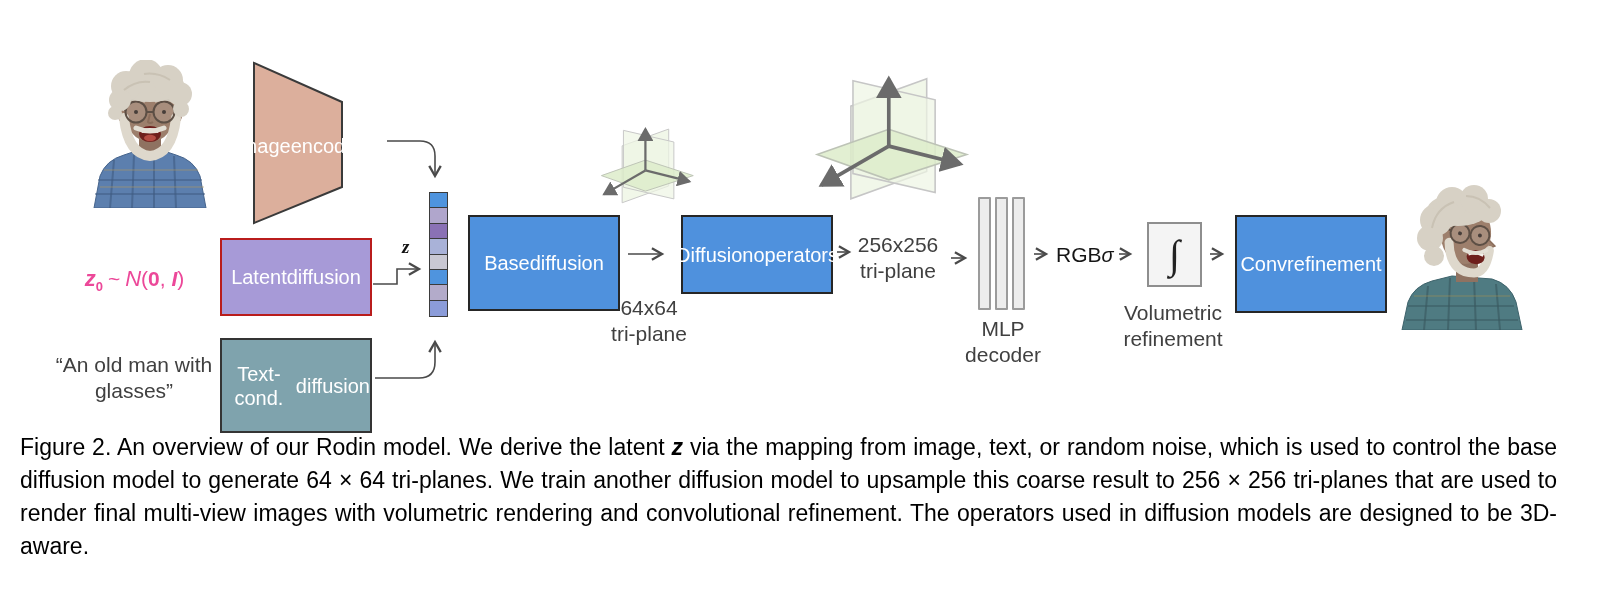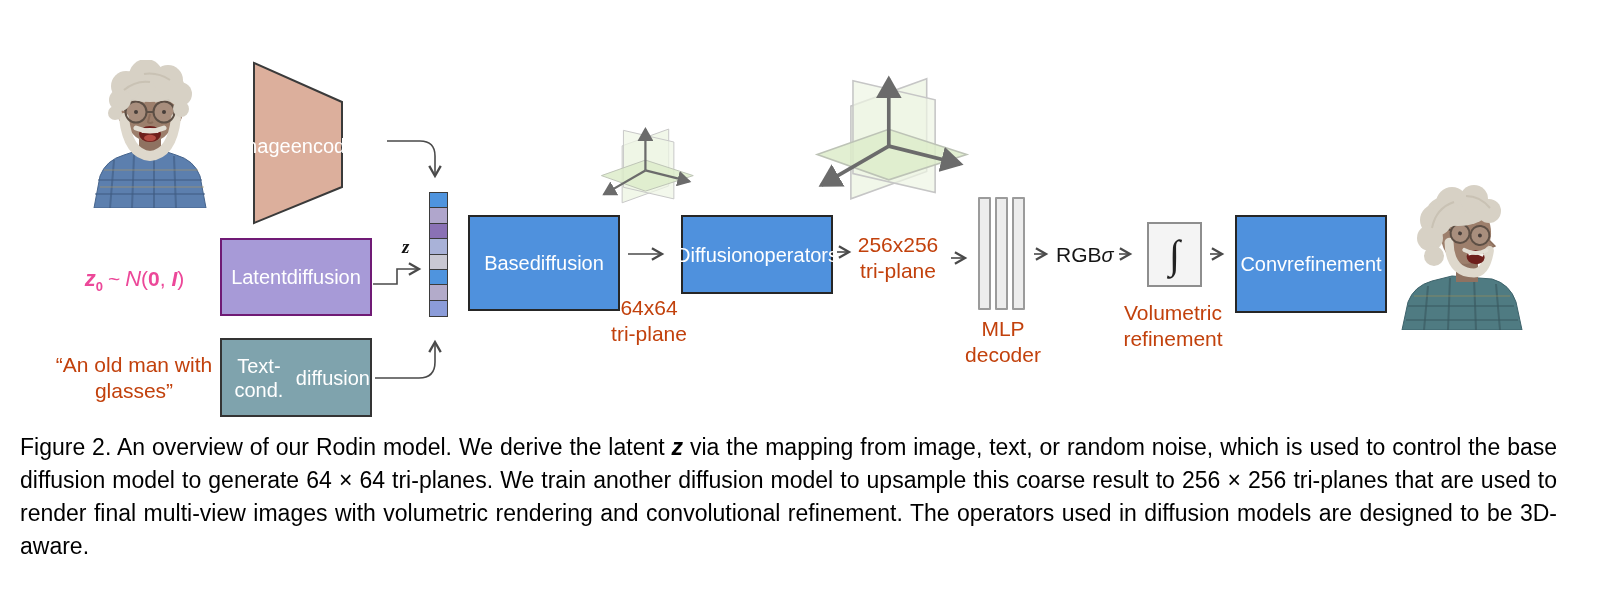--- a/index.html
+++ b/index.html
@@ -5,25 +5,25 @@
   html,body{margin:0;padding:0;background:#ffffff;}
   .stage{position:relative;width:1600px;height:592px;background:#fff;overflow:hidden;
          font-family:"Liberation Sans",sans-serif;}
   svg.connectors{position:absolute;left:0;top:0;width:1600px;height:592px;pointer-events:none;z-index:4;}
   .abs{position:absolute;box-sizing:border-box;}
 
   
   .pbox{display:flex;align-items:center;justify-content:center;
         color:#fff;font-size:20px;line-height:24px;font-weight:500;text-align:center;z-index:2;}
   .box-blue{background:var(--box-blue);border:2px solid #262626;}
-  .box-purple{background:var(--box-purple);border:2px solid #701a75;}
+  .box-purple{background:var(--box-purple);border:2px solid #b91c1c;}
   .box-teal{background:var(--box-teal);border:2px solid #343434;}
 
   
-  .dlabel{color:#c2410c;font-size:21px;line-height:26px;text-align:center;z-index:2;}
+  .dlabel{color:#404040;font-size:21px;line-height:26px;text-align:center;z-index:2;}
 
   
   .lvec{display:flex;flex-direction:column;z-index:2;}
   .vcell{width:19px;height:17px;border:1.6px solid #3b3b3b;margin-top:-1.6px;box-sizing:border-box;}
   .vcell:first-child{margin-top:0;}
 
   
   .mlpbars{display:flex;gap:4px;z-index:2;}
   .mlpbars span{display:block;width:13px;height:113px;background:#ededed;border:2px solid #9b9b9b;
                 border-radius:1px;box-sizing:border-box;}
@@ -134,21 +134,21 @@
   <div class="abs pbox box-purple" style="left:220px;top:238px;width:152px;height:78px;">
     <span>Latent</span>
     <span>diffusion</span>
   </div>
 
   <div class="abs dlabel" style="left:44px;top:352px;width:180px;">
     <span>“An old man with</span><br>
     <span>glasses”</span>
   </div>
 
-  <div class="abs pbox box-teal" style="left:220px;top:338px;width:152px;height:79px;">
+  <div class="abs pbox box-teal" style="left:220px;top:338px;width:152px;height:95px;">
     <span>Text-cond.</span>
     <span>diffusion</span>
   </div>
 
   <div class="abs zlab" style="left:402px;top:236px;">z</div>
   <div class="abs lvec" style="left:429px;top:192px;">
       <div class="vcell" style="background: rgb(79, 148, 222);"></div>
       <div class="vcell" style="background: rgb(176, 166, 204);"></div>
       <div class="vcell" style="background: rgb(138, 113, 181);"></div>
       <div class="vcell" style="background: rgb(169, 178, 216);"></div>

